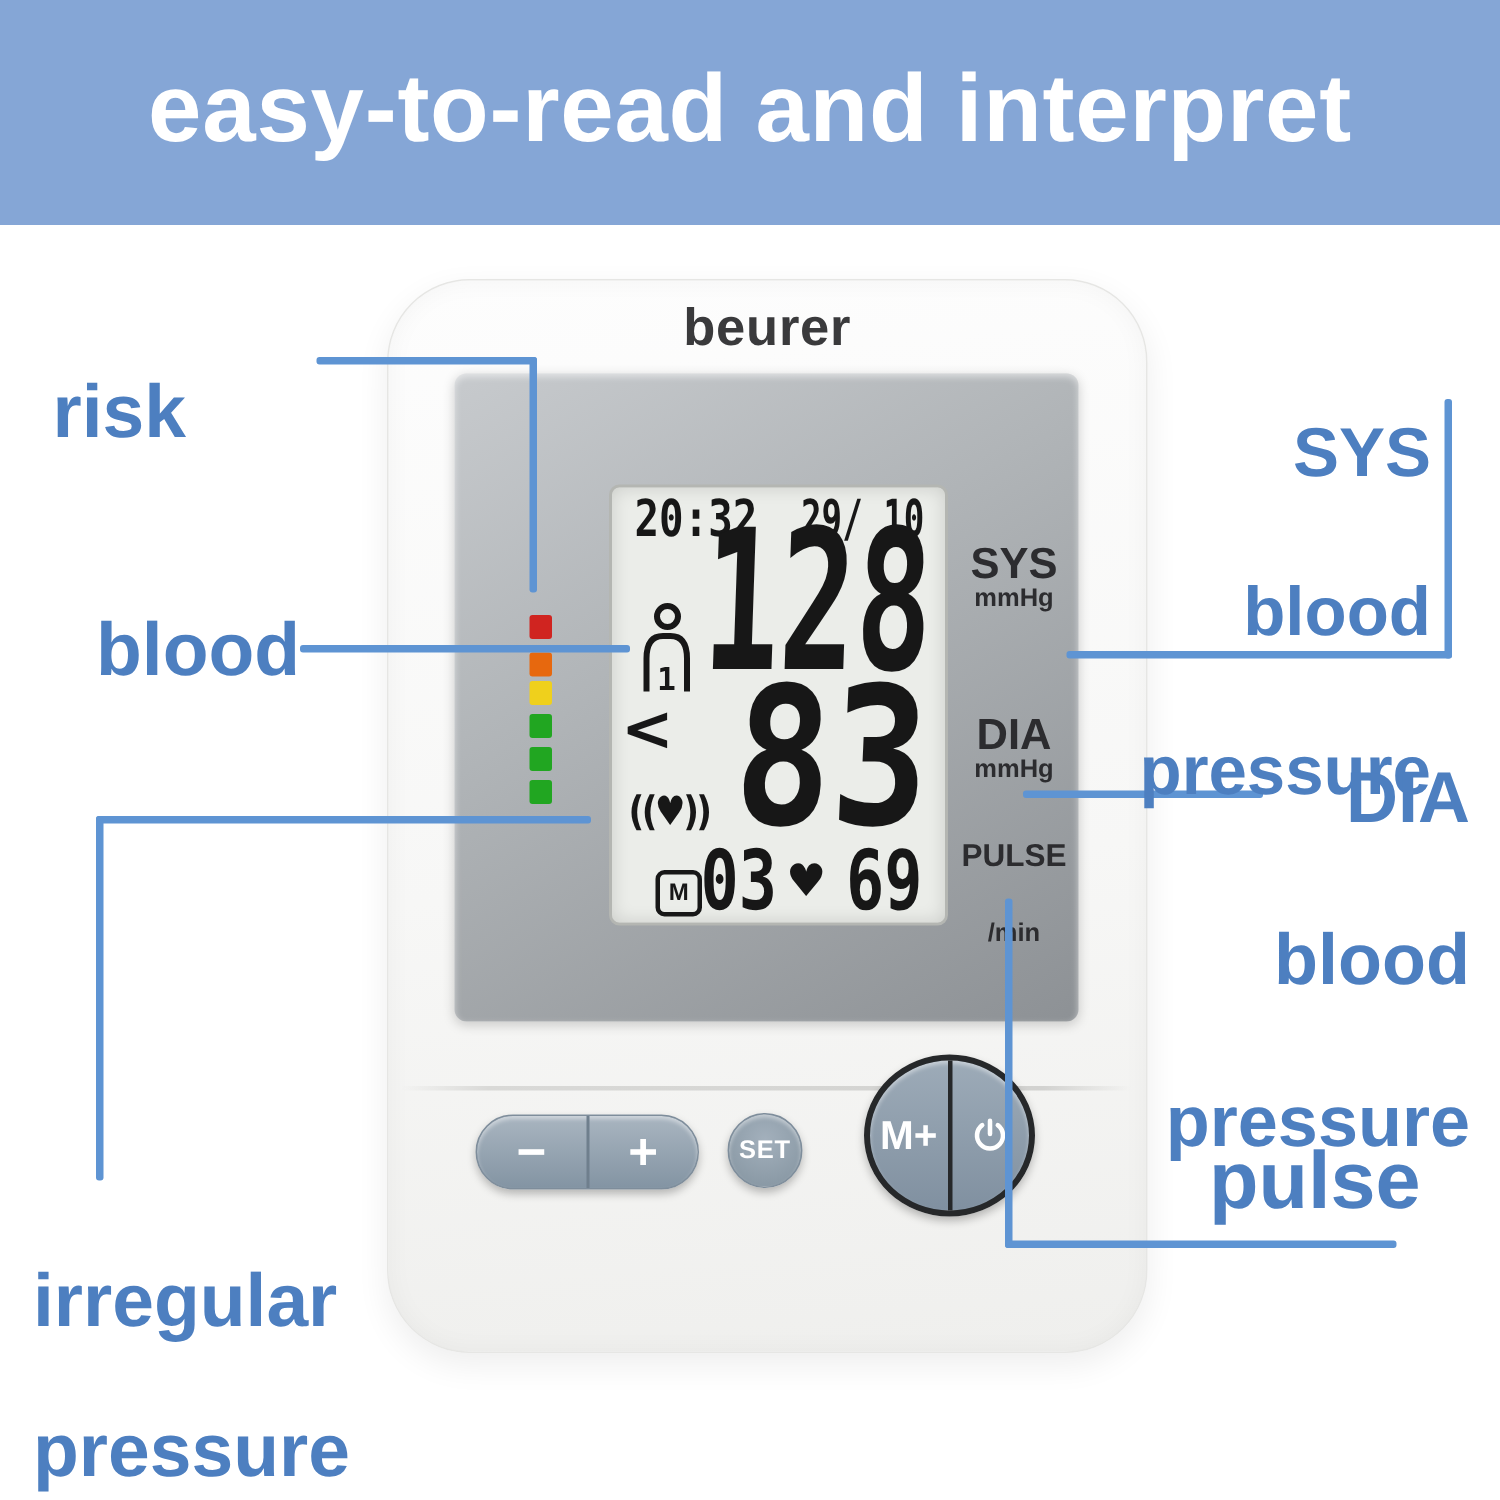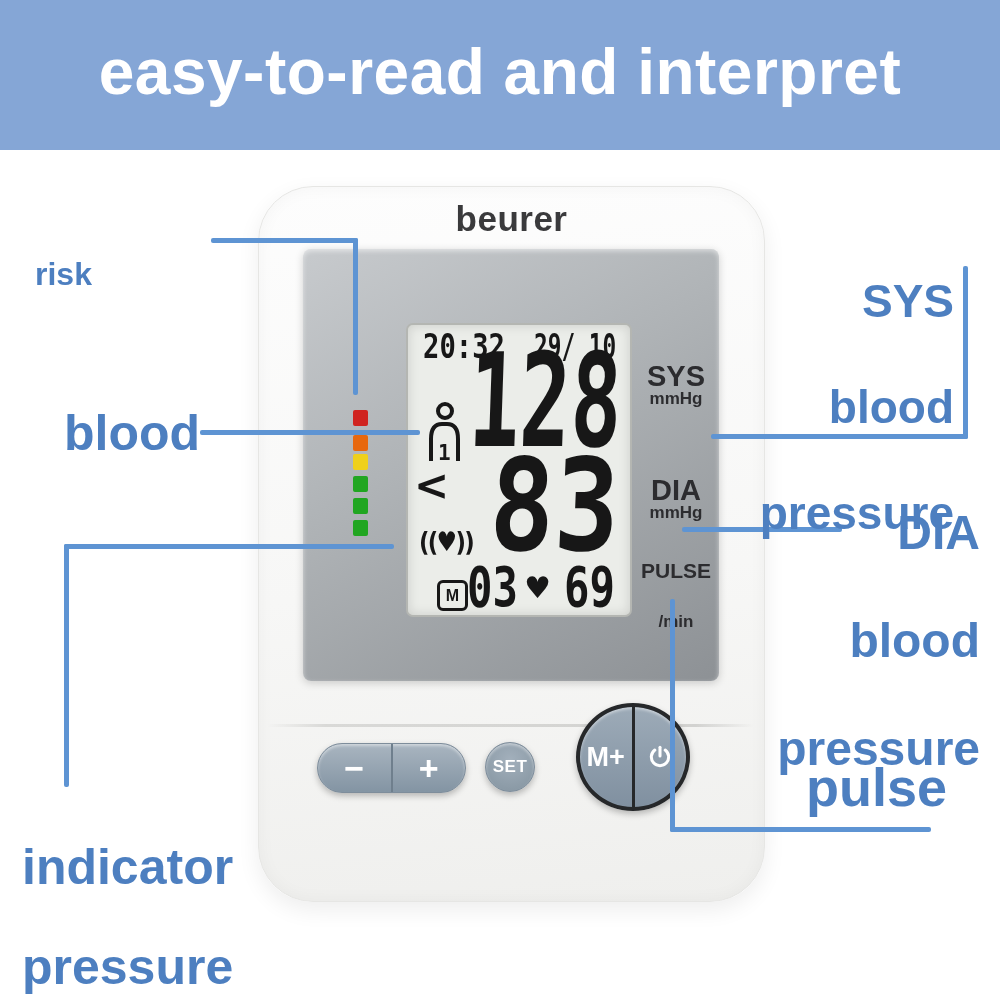--- a/index.html
+++ b/index.html
@@ -71,21 +71,21 @@
            font-size:17px;font-weight:bold;letter-spacing:.5px;}
   #btn-oval{left:317px;top:516px;width:106px;height:100px;border-radius:50%;
             background:linear-gradient(180deg,#9dabb8,#8090a0);border:4px solid #26282a;padding:0;}
   #btn-oval .half{flex:1;display:flex;align-items:center;justify-content:center;
                   font-size:27px;font-weight:bold;}
   #btn-oval .div{width:3px;height:100%;background:#26282a;}
 
   
   .cline{position:absolute;background:#5e94d3;border-radius:2px;}
   .ann{position:absolute;color:#4d7fc0;font-weight:600;white-space:pre-line;}
-  #a-risk{left:35px;top:198px;font-size:32px;line-height:51px;}
+  #a-risk{left:35px;top:198px;font-size:50px;line-height:51px;}
   #a-user{left:64px;top:404px;font-size:50px;}
   #a-sys{right:46px;top:222px;text-align:right;font-size:46px;line-height:53px;}
   #a-dia{right:20px;top:452px;text-align:right;font-size:48px;line-height:54px;}
   #a-pulse{left:806px;top:756px;font-size:54px;}
   #a-hb{left:22px;top:792px;font-size:50px;line-height:50px;}
 
   #l-risk-h{left:211px;top:238px;width:147px;height:5px;}
   #l-risk-v{left:353px;top:238px;width:5px;height:157px;}
   #l-user{left:200px;top:430px;width:220px;height:5px;}
   #l-hb-h{left:64px;top:544px;width:330px;height:5px;}
@@ -192,18 +192,18 @@
     <div>blood</div>
     <div>pressure</div>
   </div>
   <div class="ann" id="a-dia">
     <div>DIA</div>
     <div>blood</div>
     <div>pressure</div>
   </div>
   <div class="ann" id="a-pulse">pulse</div>
   <div class="ann" id="a-hb">
-    <div>indicator</div>
+    <div>irregular</div>
     <div>pressure</div>
     
   </div>
 
 </div>
 
 </body></html>

